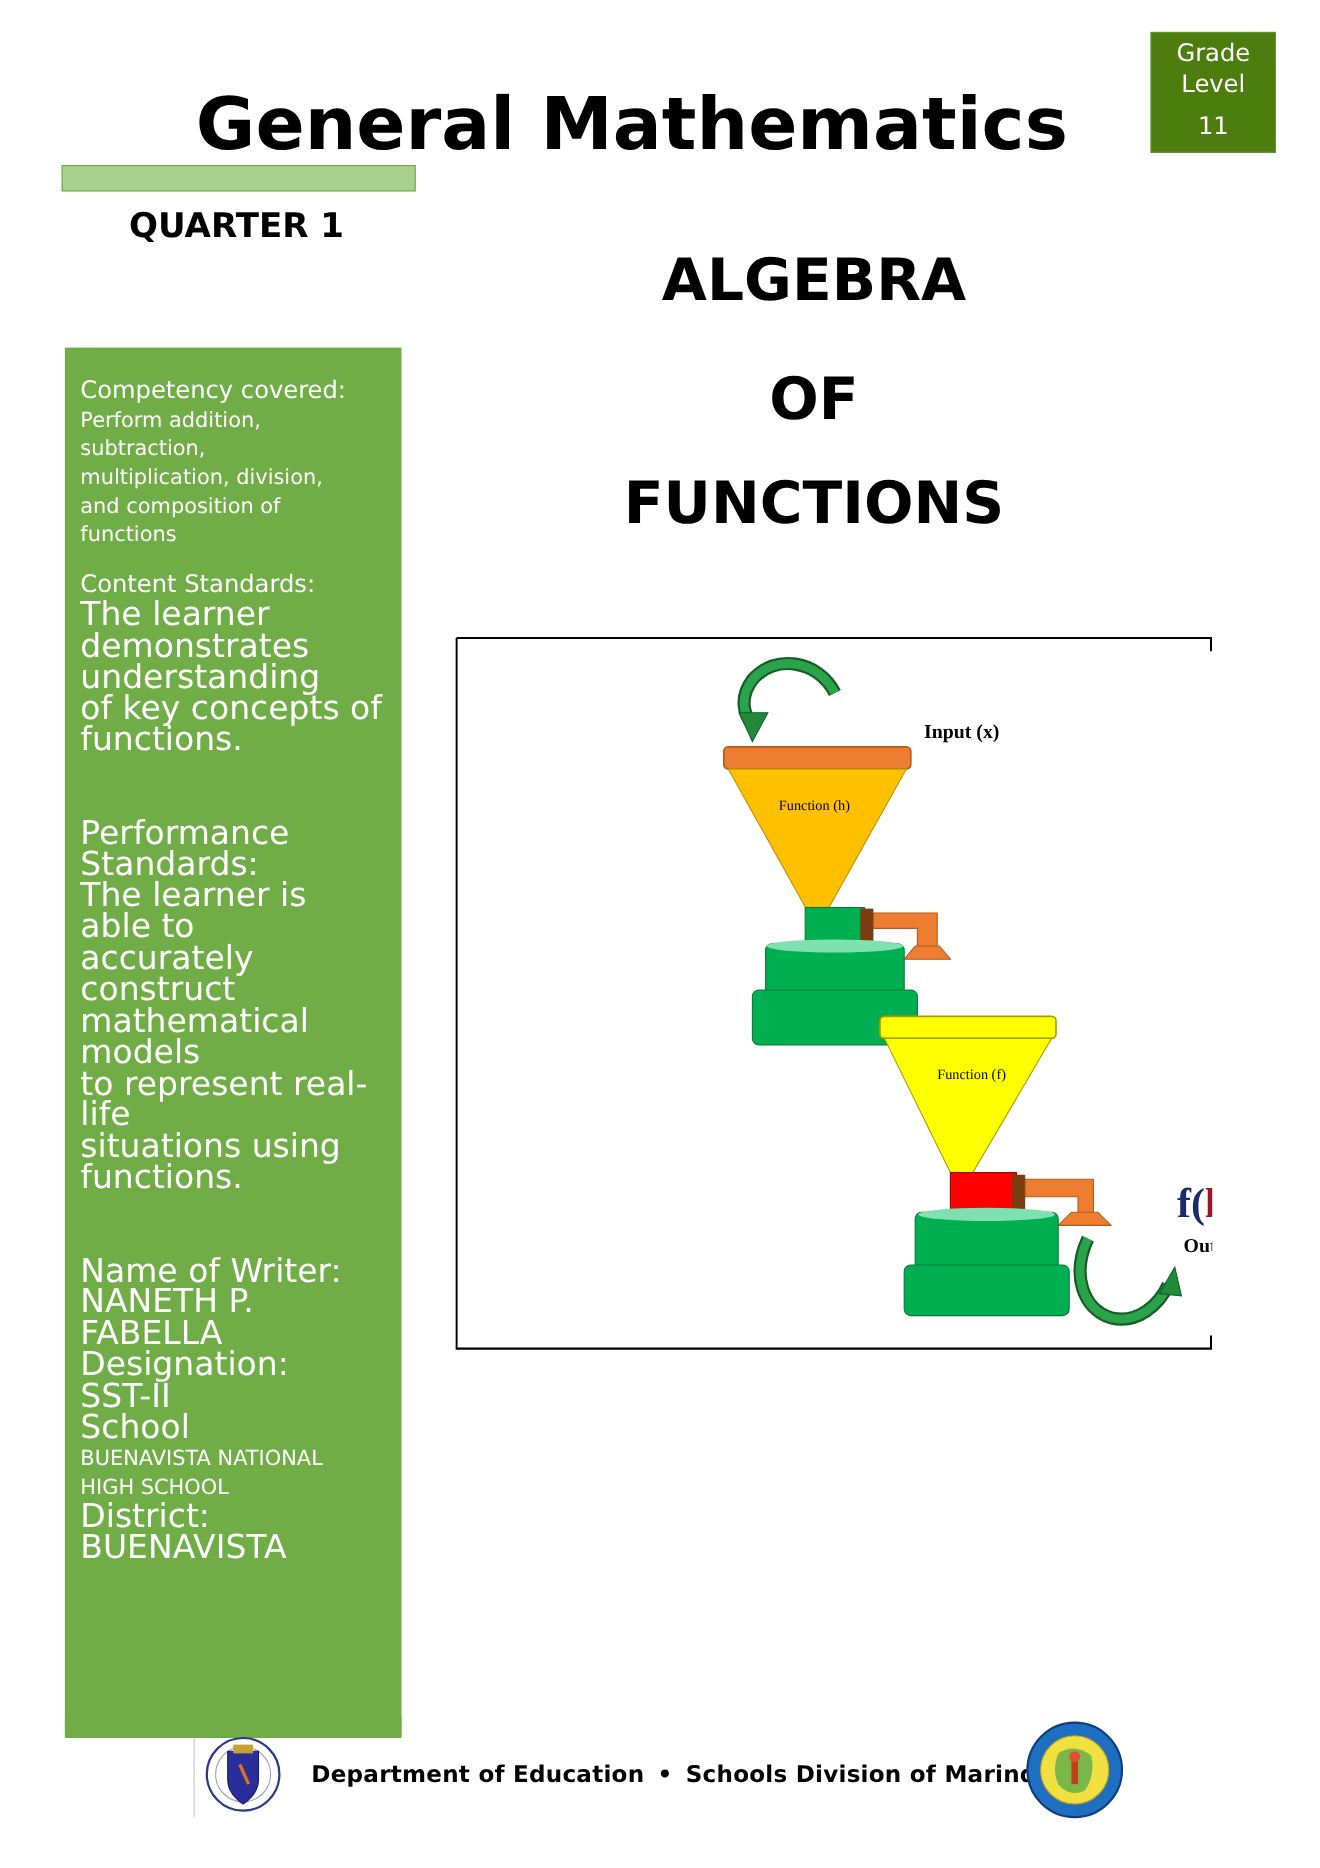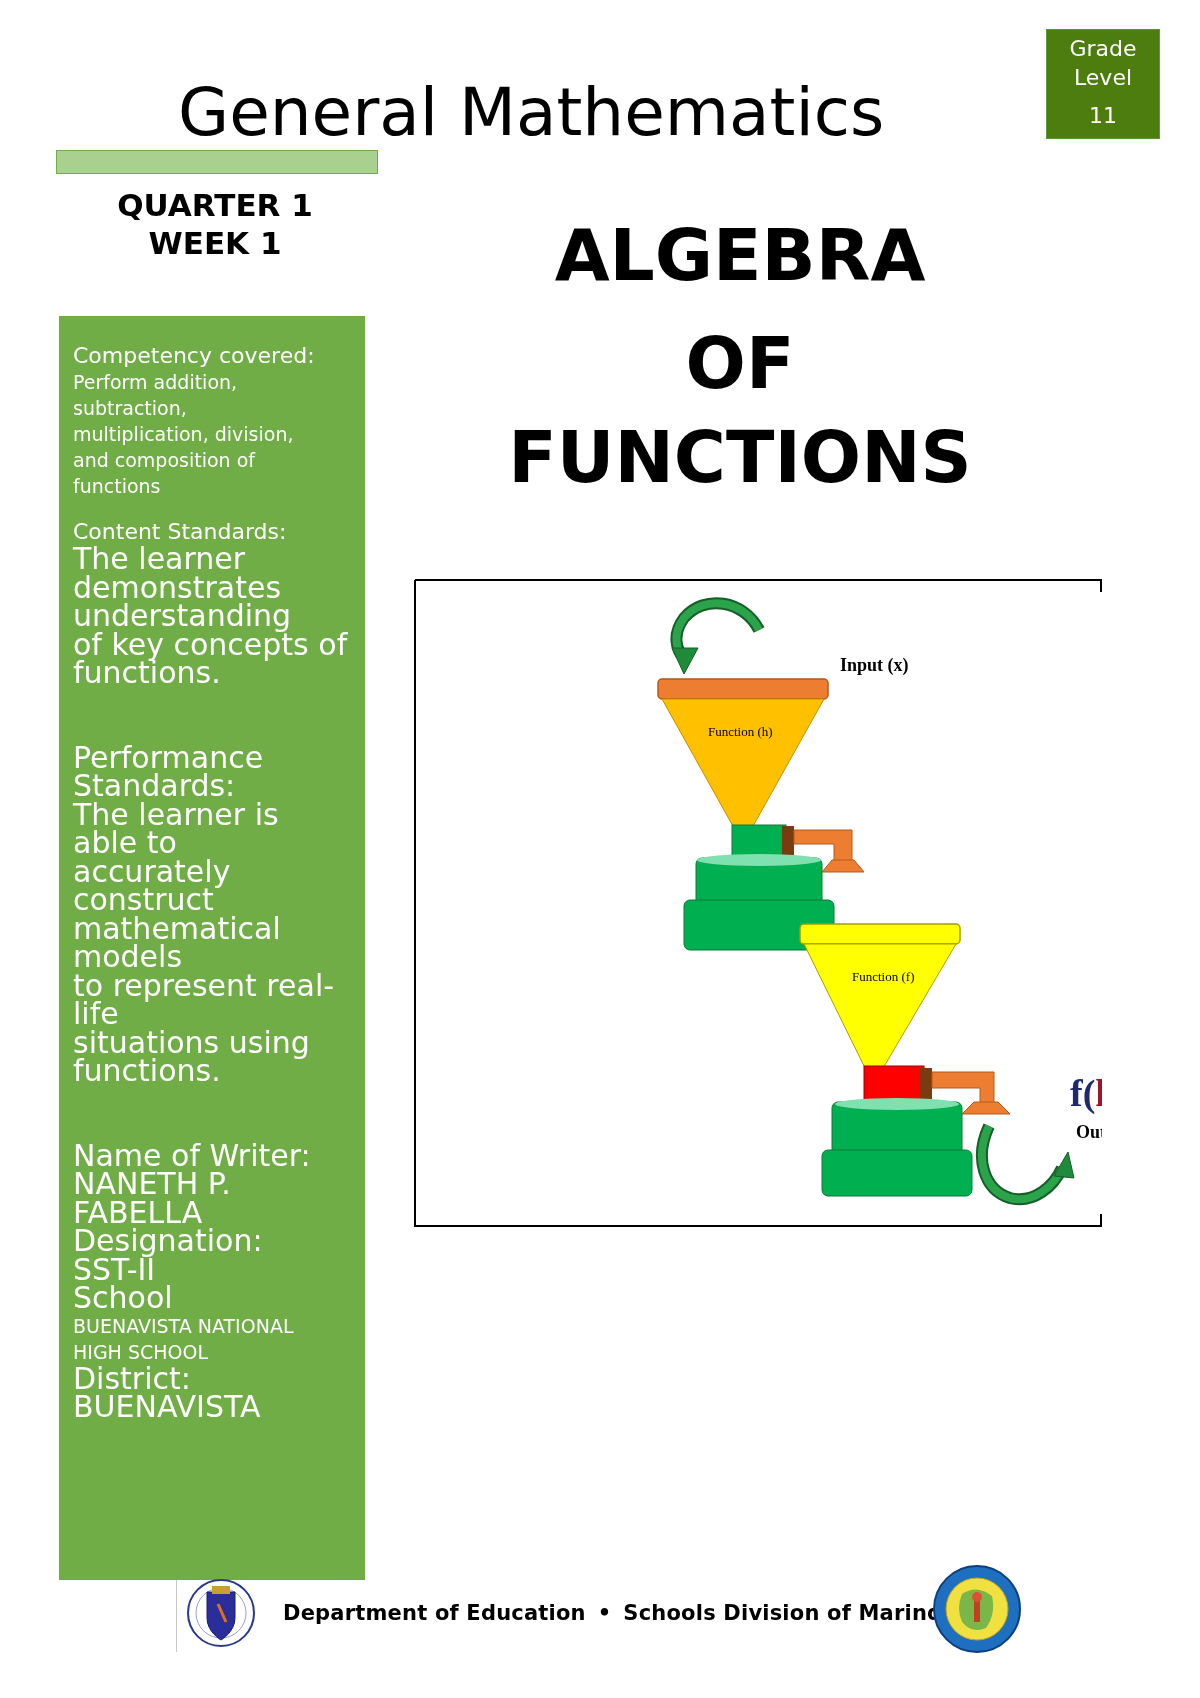--- a/index.html
+++ b/index.html
@@ -1,31 +1,31 @@
 <!DOCTYPE html>
 <html><head>
 <meta charset="utf-8">
 <style>
   html, body { margin:0; padding:0; background:#ffffff; }
   body { width:1200px; height:1698px; position:relative; overflow:hidden; font-family:"DejaVu Sans", sans-serif; color:#000; }
   .abs { position:absolute; }
-  .title { left:178px; top:72px; font-size:66px; font-weight:normal; letter-spacing:0px; white-space:nowrap; line-height:82px; }
+  .title { left:178px; top:72px; font-size:66px; font-weight:bold; letter-spacing:0px; white-space:nowrap; line-height:82px; }
   .grade-box { left:1046px; top:29px; width:114px; height:110px; background:#4d7c0f; border:1px solid #5a9a35; color:#fff; text-align:center; font-size:22px; line-height:29px; box-sizing:border-box; padding-top:4px; }
   .grade-box .num { margin-top:9px; display:block; }
   .accent-bar { left:56px; top:150px; width:322px; height:24px; background:#a9d08e; border:1px solid #70ad47; box-sizing:border-box; }
   .qwd { left:90px; top:186px; width:250px; text-align:center; font-weight:bold; font-size:31px; line-height:38px; }
   .sidebar { left:59px; top:316px; width:306px; height:1264px; background:#70ad47; color:#fff; box-sizing:border-box; padding:26px 14px 0 14px; }
   .sidebar p { margin:0; }
   .sb-heading { font-size:22px; line-height:27px; }
   .sb-small { font-size:19px; line-height:26px; }
   .sb-text { font-size:30px; line-height:28.5px; }
   .gap1 { height:19px; }
   .gap2 { height:56px; }
   .gap3 { height:56px; }
-  .main-title { left:420px; top:212px; width:640px; text-align:center; font-weight:bold; font-size:71px; line-height:100px; }
+  .main-title { left:420px; top:212px; width:640px; text-align:center; font-weight:bold; font-size:53px; line-height:100px; }
   .diagram { left:414px; top:578px; width:688px; height:650px; }
   .footer-bar { left:59px; top:1560px; width:306px; height:18px; background:#70ad47; }
   .footer-line { left:176px; top:1580px; width:1px; height:72px; background:#c8c8c8; }
   .footer-text { left:283px; top:1601px; font-size:21px; font-weight:bold; white-space:nowrap; letter-spacing:0.2px; }
   .footer-text .dot { margin:0 12px; }
   .logo-left { left:180px; top:1578px; width:82px; height:70px; }
   .logo-right { left:932px; top:1564px; width:90px; height:90px; }
 </style>
 </head>
 <body>
@@ -35,21 +35,20 @@
 <div class="abs grade-box">
   <span>Grade</span><br>
   <span>Level</span>
   <span class="num">11</span>
 </div>
 
 <div class="abs accent-bar"></div>
 
 <div class="abs qwd">
   <div>QUARTER 1</div>
-  <div>WEEK 1</div>
 </div>
 
 <div class="abs main-title">
   <div style="line-height:88px;">ALGEBRA</div>
   <div style="margin-top:20px;line-height:88px;">OF</div>
   <div style="line-height:100px;">FUNCTIONS</div>
 </div>
 
 <div class="abs sidebar">
   <p class="sb-heading">Competency covered:</p>

